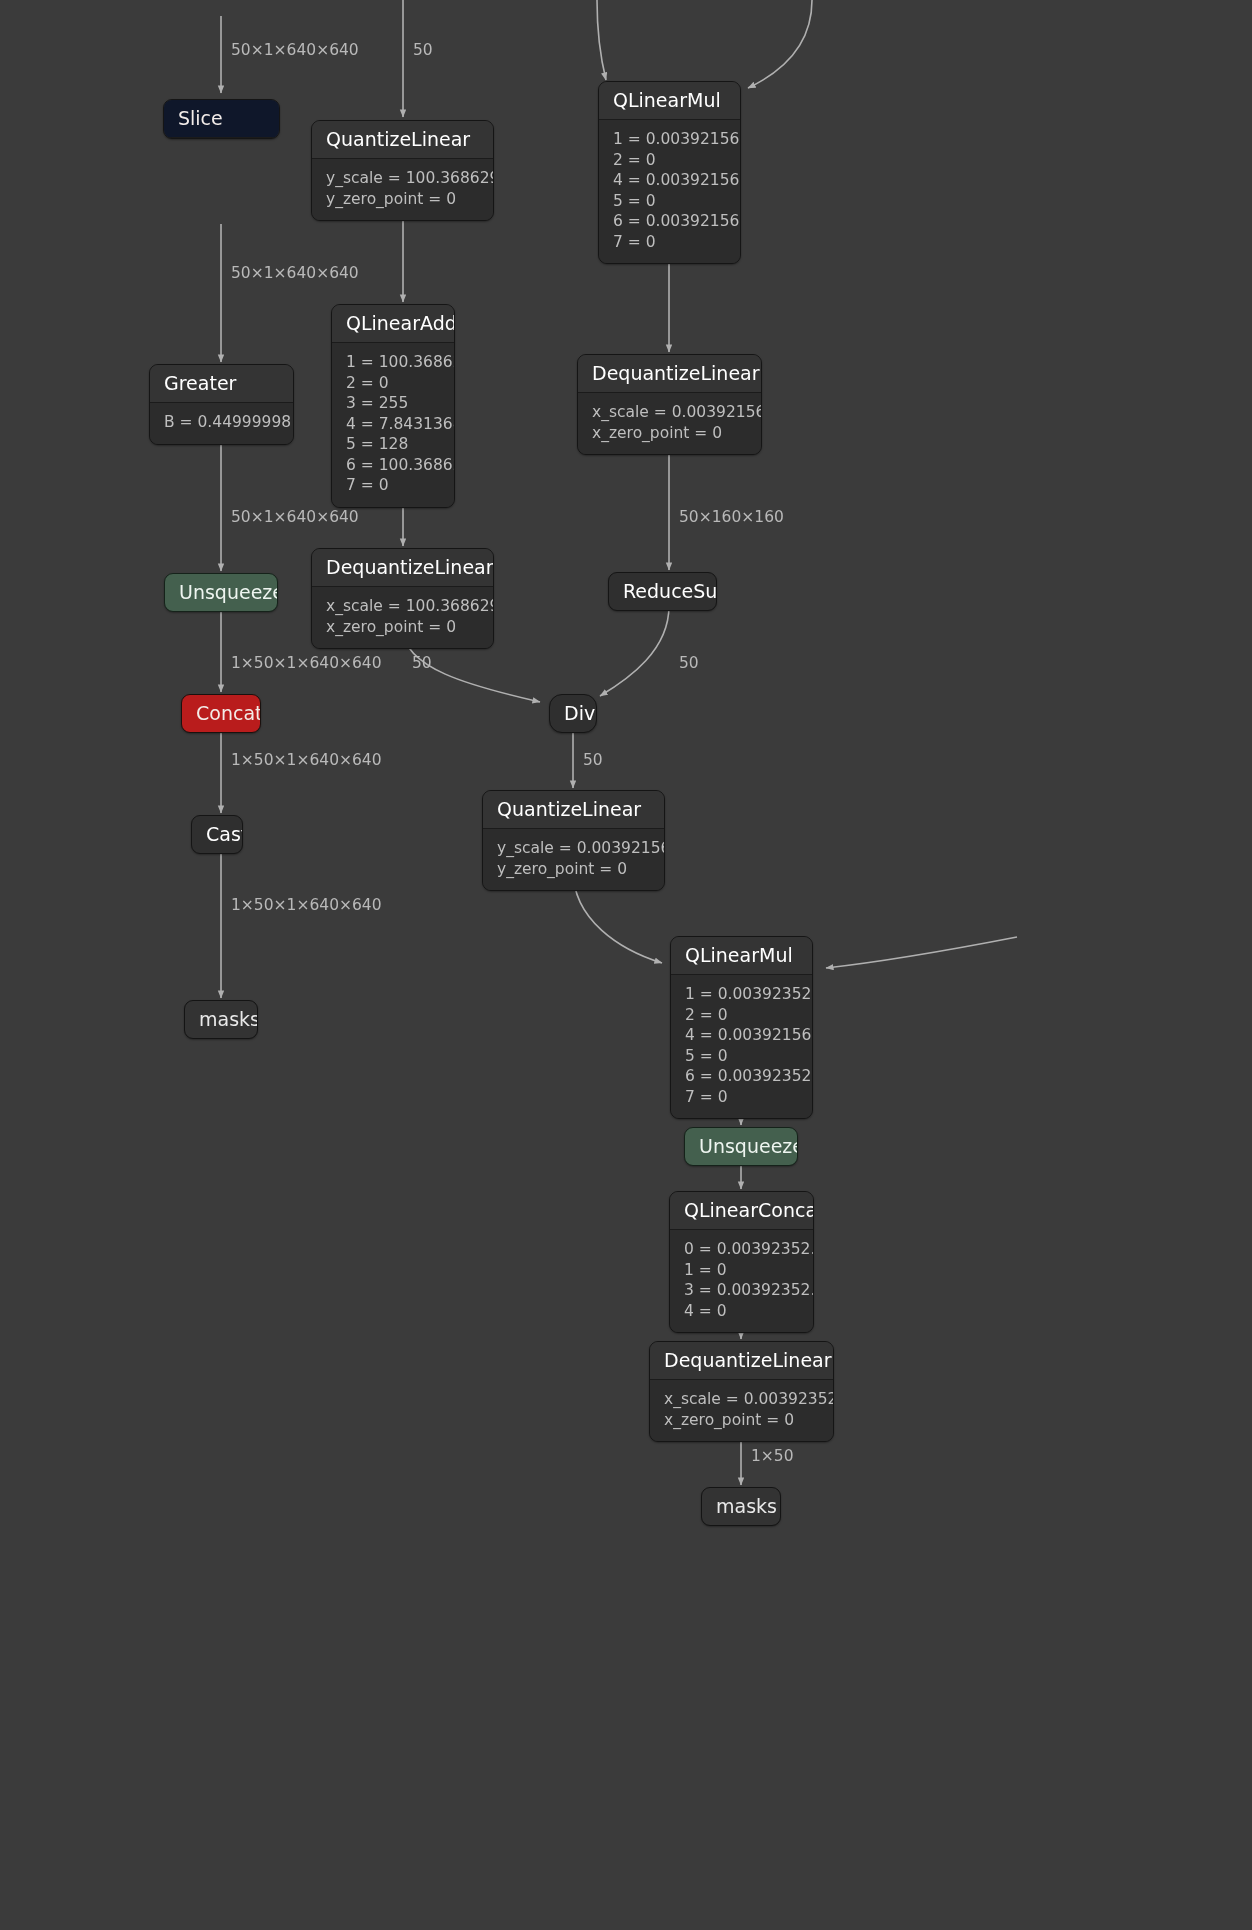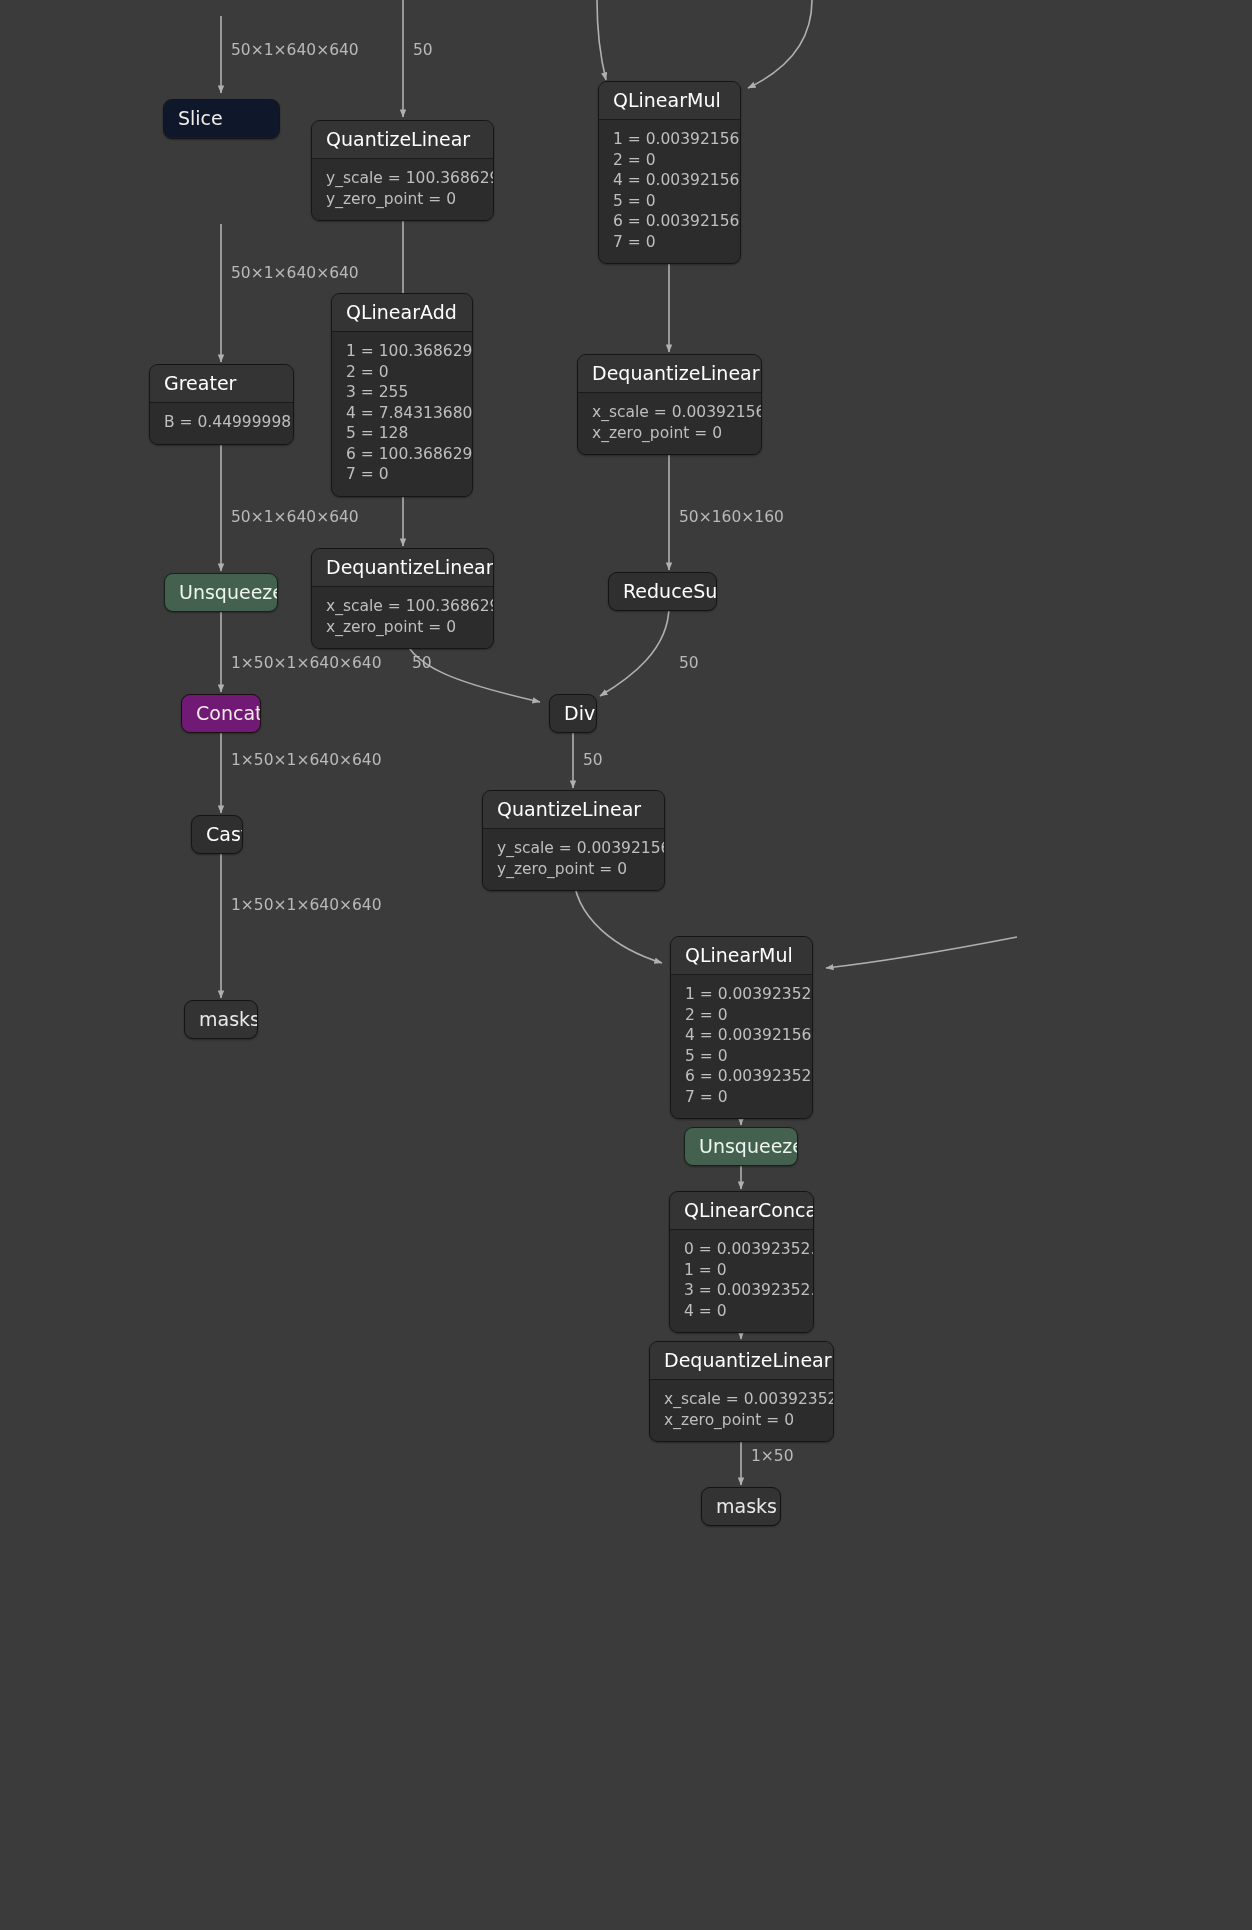--- a/index.html
+++ b/index.html
@@ -44,21 +44,21 @@
   }
   .node .attr b{color:#d8d8d8;font-weight:bold;}
   .node .attr .ang{color:#bdbdbd;}
 
   
   .node.plain{background:#2f2f2f;}
   .node.plain .hdr{background:transparent;}
 
   
   .node.brown .hdr{background:#0f172a;color:#f2ece9;}
-  .node.brown-solid{background:#701a75;border-color:#19110e;}
+  .node.brown-solid{background:#b91c1c;border-color:#19110e;}
   .node.brown-solid .hdr{background:transparent;color:#f3ece8;}
   .node.green-solid{background:#44604e;border-color:#15221a;}
   .node.green-solid .hdr{background:transparent;color:#eef5f0;}
   .node.io{background:#333333;border-color:#141414;}
   .node.io .hdr{background:transparent;color:#e9e9e9;}
 
   
   .elabel{
     position:absolute;
     font-size:15.5px;
@@ -142,21 +142,21 @@
     <div class="body">
       <div class="attr">1 = 0.00392156…</div>
       <div class="attr">2 = 0</div>
       <div class="attr">4 = 0.00392156…</div>
       <div class="attr">5 = 0</div>
       <div class="attr">6 = 0.00392156…</div>
       <div class="attr">7 = 0</div>
     </div>
   </div>
 
-  <div class="node has-body" style="left:331px;top:293px;width:142px;">
+  <div class="node has-body" style="left:331px;top:304px;width:124px;">
     <div class="hdr">QLinearAdd</div>
     <div class="body">
       <div class="attr">1 = 100.368629…</div>
       <div class="attr">2 = 0</div>
       <div class="attr">3 = 255</div>
       <div class="attr">4 = 7.84313680…</div>
       <div class="attr">5 = 128</div>
       <div class="attr">6 = 100.368629…</div>
       <div class="attr">7 = 0</div>
     </div>
@@ -190,21 +190,21 @@
   </div>
 
   <div class="node plain" style="left:608px;top:572px;width:109px;text-align:center;">
     <div class="hdr">ReduceSum</div>
   </div>
 
   <div class="node brown-solid plain" style="left:181px;top:694px;width:80px;">
     <div class="hdr">Concat</div>
   </div>
 
-  <div class="node plain" style="left:549px;top:694px;width:48px;">
+  <div class="node plain" style="left:549px;top:694px;width:48px;border-radius:13px;">
     <div class="hdr">Div</div>
   </div>
 
   <div class="node plain" style="left:191px;top:815px;width:52px;">
     <div class="hdr">Cast</div>
   </div>
 
   <div class="node has-body" style="left:482px;top:790px;width:183px;">
     <div class="hdr">QuantizeLinear</div>
     <div class="body">

